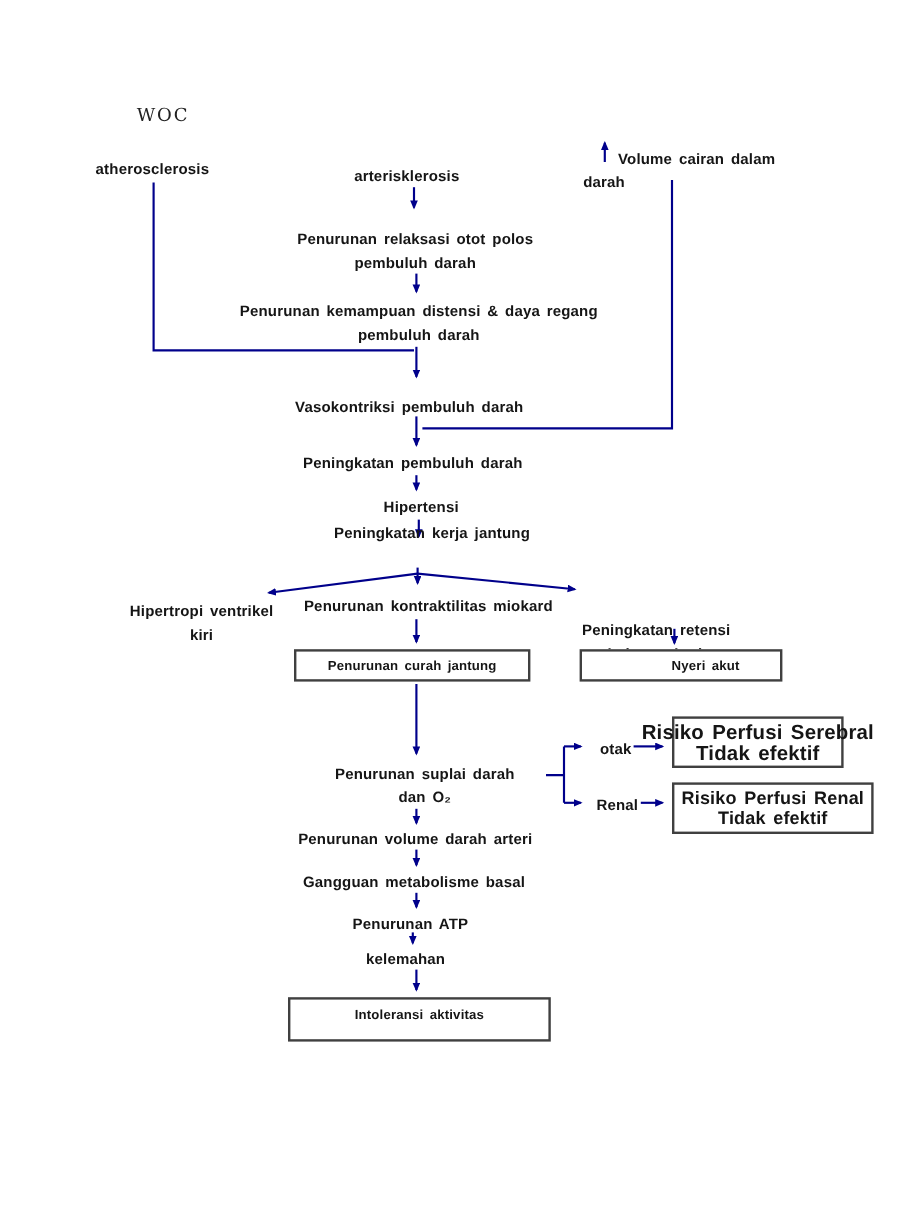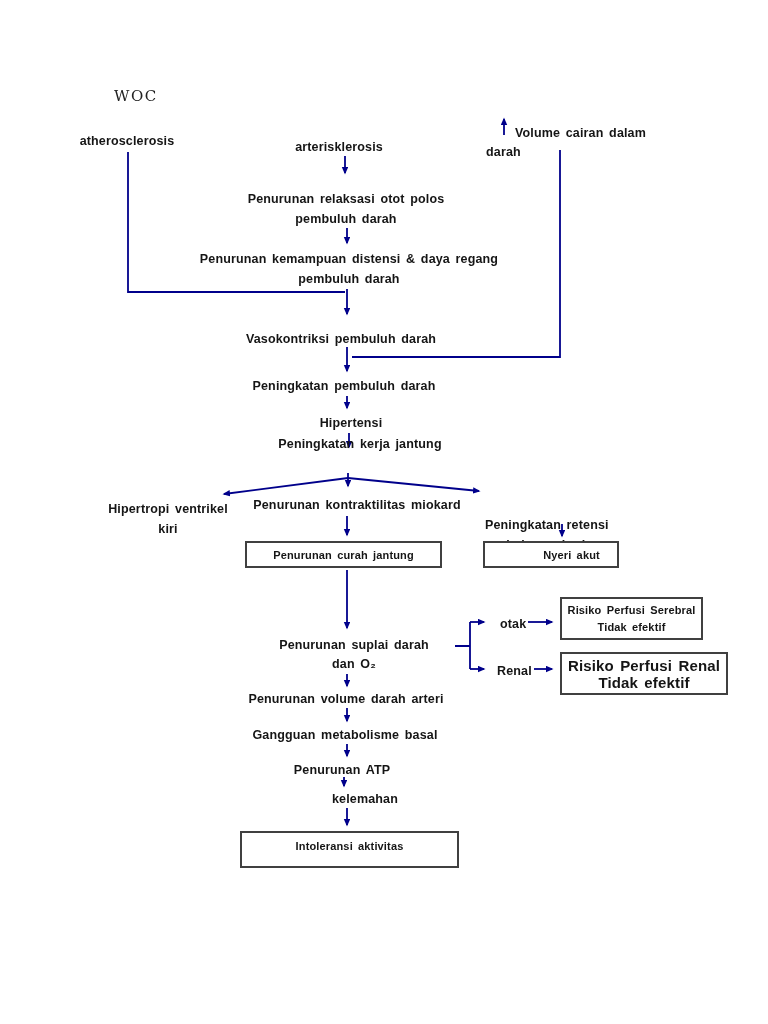--- a/index.html
+++ b/index.html
@@ -31,31 +31,31 @@
   .n-kerja{left:360px;top:434px;}
   .n-hipertropi{left:168px;top:499px;}
   .n-kontraktilitas{left:357px;top:495px;}
   .n-retensi{left:485px;top:495px;margin-top:20px;}
   .n-suplai{left:354px;top:636px;line-height:19px;}
   .n-otak{left:500px;top:614px;}
   .n-renal{left:497px;top:661px;}
   .n-arteri{left:346px;top:689px;}
   .n-gangguan{left:345px;top:725px;}
   .n-atp{left:342px;top:760px;}
-  .n-kelemahan{left:338px;top:789px;margin-left:27px;}
+  .n-kelemahan{left:338px;top:789px;}
   .box{
     position:absolute;border:2px solid #404040;background:#ffffff;
     color:#151515;font-weight:bold;font-size:11px;text-align:center;
     white-space:nowrap;letter-spacing:.15px;word-spacing:2px;
     display:flex;flex-direction:column;justify-content:center;align-items:center;
     box-sizing:border-box;
   }
   .box-curah{left:245px;top:541px;width:197px;height:27px;}
-  .box-nyeri{left:483px;top:541px;width:136px;height:27px;padding-left:41px;}
-  .box-serebral{left:560px;top:597px;width:143px;height:43px;font-size:11px;line-height:17px;}
+  .box-nyeri{left:483px;top:541px;width:169px;height:27px;padding-left:41px;}
+  .box-serebral{left:560px;top:597px;width:143px;height:43px;font-size:17px;line-height:17px;}
   .box-renal2{left:560px;top:652px;width:168px;height:43px;font-size:15px;line-height:17px;}
   .box-intoleransi{left:240px;top:831px;width:219px;height:37px;justify-content:flex-start;padding-top:7px;}
 </style>
 </head>
 <body>
 
 <div class="page">
 
   <svg class="connectors" viewBox="0 0 768 1024" xmlns="http://www.w3.org/2000/svg">
     <defs>

